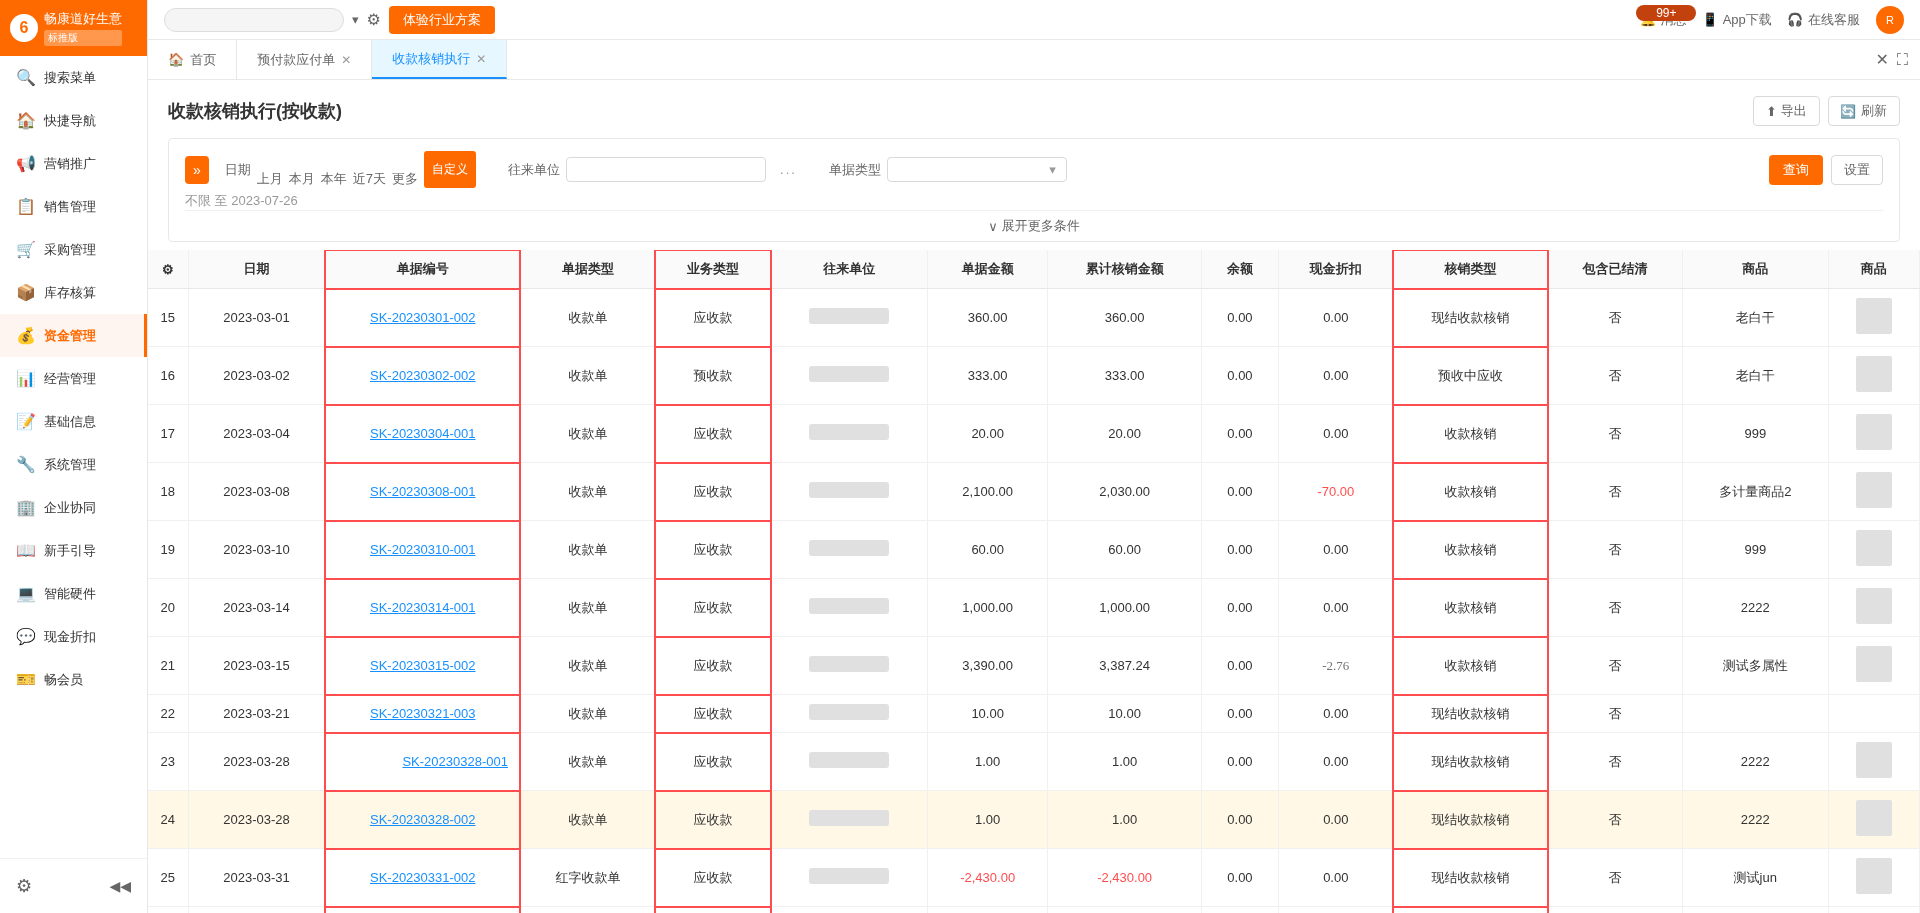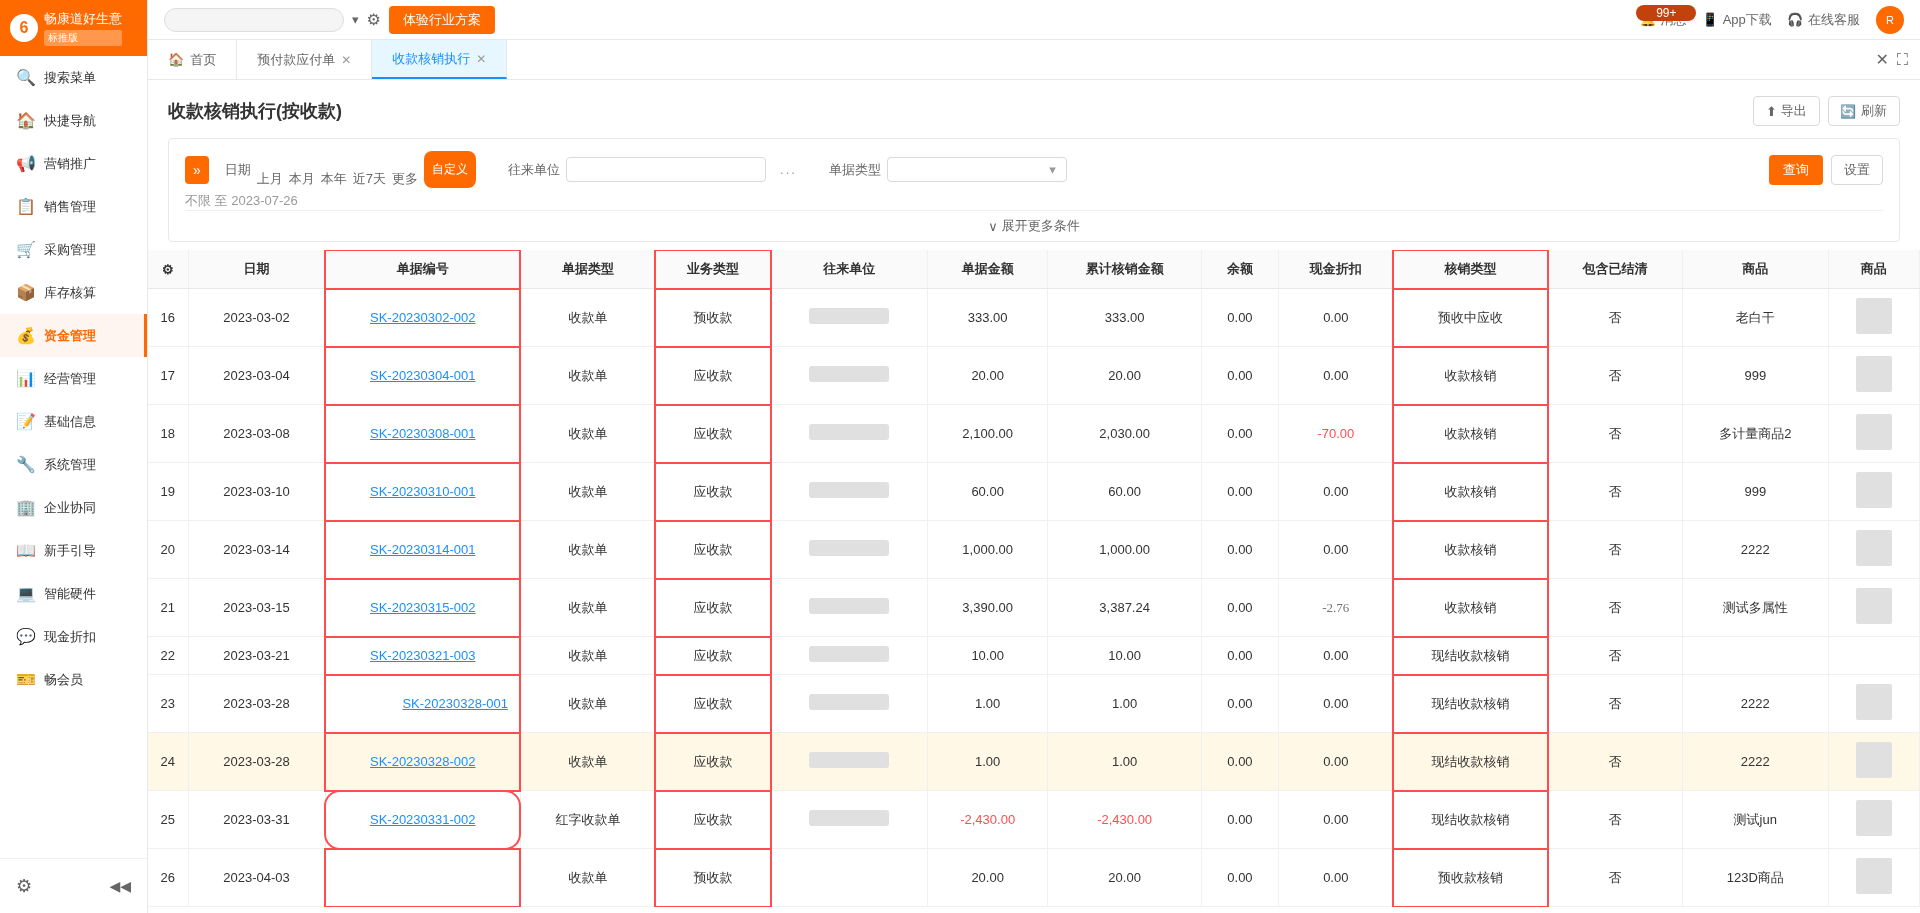--- a/index.html
+++ b/index.html
@@ -44,21 +44,21 @@
     .page-header { padding: 16px 20px 12px; display: flex; align-items: center; justify-content: space-between; background: #fff; }
     .page-title { font-size: 18px; font-weight: 600; color: #333; }
     .page-header-btns { display: flex; gap: 8px; }
     .btn-outline { border: 1px solid #d9d9d9; background: #fff; padding: 5px 12px; border-radius: 4px; cursor: pointer; color: #666; font-size: 13px; display: flex; align-items: center; gap: 4px; }
     .btn-orange { background: #ff6a00; color: #fff; border: none; padding: 5px 14px; border-radius: 4px; cursor: pointer; font-size: 13px; }
     .filter-row { display: flex; align-items: center; gap: 16px; flex-wrap: wrap; }
     .filter-item { display: flex; align-items: center; gap: 6px; }
     .filter-label { color: #666; white-space: nowrap; }
     .date-links { display: flex; gap: 6px; align-items: flex-end; }
     .date-link { color: #666; cursor: pointer; font-size: 13px; }
-    .date-custom { background: #ff6a00; color: #fff; padding: 10px 8px; border-radius: 8px; font-size: 12px; cursor: pointer; }
+    .date-custom { background: #ff6a00; color: #fff; padding: 10px 8px; border-radius: 3px; font-size: 12px; cursor: pointer; }
     .date-range { color: #999; font-size: 12px; margin-top: 4px; }
     .filter-input { border: 1px solid #d9d9d9; padding: 4px 10px; border-radius: 4px; width: 200px; color: #999; }
     .filter-dots { color: #999; letter-spacing: 2px; }
     .filter-select { border: 1px solid #d9d9d9; padding: 4px 10px; border-radius: 4px; width: 180px; color: #999; display: flex; align-items: center; justify-content: space-between; cursor: pointer; }
     .expand-more { text-align: center; padding: 6px; cursor: pointer; color: #666; font-size: 12px; border-top: 1px solid #f0f0f0; display: flex; align-items: center; justify-content: center; gap: 4px; }
 
     
     .table-wrapper { overflow-x: auto; background: #fff; }
     table { width: 100%; border-collapse: collapse; min-width: 1400px; }
     thead tr { background: #fafafa; }
@@ -288,20 +288,42 @@
               <th>累计核销金额</th>
               <th>余额</th>
               <th>现金折扣</th>
               <th style="outline:2px solid #ff4d4f; outline-offset:-1px;">核销类型</th>
               <th>包含已结清</th>
               <th>商品</th>
               <th>商品</th>
             </tr>
           </thead>
           <tbody id="table-body">
+          <tr>
+    <td>15</td>
+    <td>2023-03-01</td>
+    <td style="outline:2px solid #ff4d4f;outline-offset:-1px;">
+      <span class="link-text">SK-20230301-002</span>
+    </td>
+    <td>收款单</td>
+    <td style="outline:2px solid #ff4d4f;outline-offset:-1px;">应收款</td>
+    <td>
+      <span style="background:#e0e0e0;border-radius:3px;padding:2px 16px;display:inline-block;width:80px;height:16px;"></span>
+    </td>
+    <td>360.00</td>
+    <td>360.00</td>
+    <td>0.00</td>
+    <td>0.00</td>
+    <td style="outline:2px solid #ff4d4f;outline-offset:-1px;">现结收款核销</td>
+    <td>否</td>
+    <td>老白干</td>
+    <td>
+      <span style="display:inline-block;width:36px;height:36px;background:#e0e0e0;border-radius:2px;"></span>
+    </td>
+  </tr>
               <tr>
     <td>16</td>
     <td>2023-03-02</td>
     <td style="outline:2px solid #ff4d4f;outline-offset:-1px;">
       <span class="link-text">SK-20230302-002</span>
     </td>
     <td>收款单</td>
     <td style="outline:2px solid #ff4d4f;outline-offset:-1px;">预收款</td>
     <td>
       <span style="background:#e0e0e0;border-radius:3px;padding:2px 16px;display:inline-block;width:80px;height:16px;"></span>
@@ -489,21 +511,21 @@
     <td style="outline:2px solid #ff4d4f;outline-offset:-1px;">现结收款核销</td>
     <td>否</td>
     <td>2222</td>
     <td>
       <span style="display:inline-block;width:36px;height:36px;background:#e0e0e0;border-radius:2px;"></span>
     </td>
   </tr>
               <tr>
     <td>25</td>
     <td>2023-03-31</td>
-    <td style="outline:2px solid #ff4d4f;outline-offset:-1px;border-radius:15px;">
+    <td style="outline:2px solid #ff4d4f;outline-offset:-1px;">
       <span class="link-text">SK-20230331-002</span>
     </td>
     <td>红字收款单</td>
     <td style="outline:2px solid #ff4d4f;outline-offset:-1px;">应收款</td>
     <td>
       <span style="background:#e0e0e0;border-radius:3px;padding:2px 16px;display:inline-block;width:80px;height:16px;"></span>
     </td>
     <td style="color:#ff4d4f;">-2,430.00</td>
     <td style="color:#ff4d4f;">-2,430.00</td>
     <td>0.00</td>

